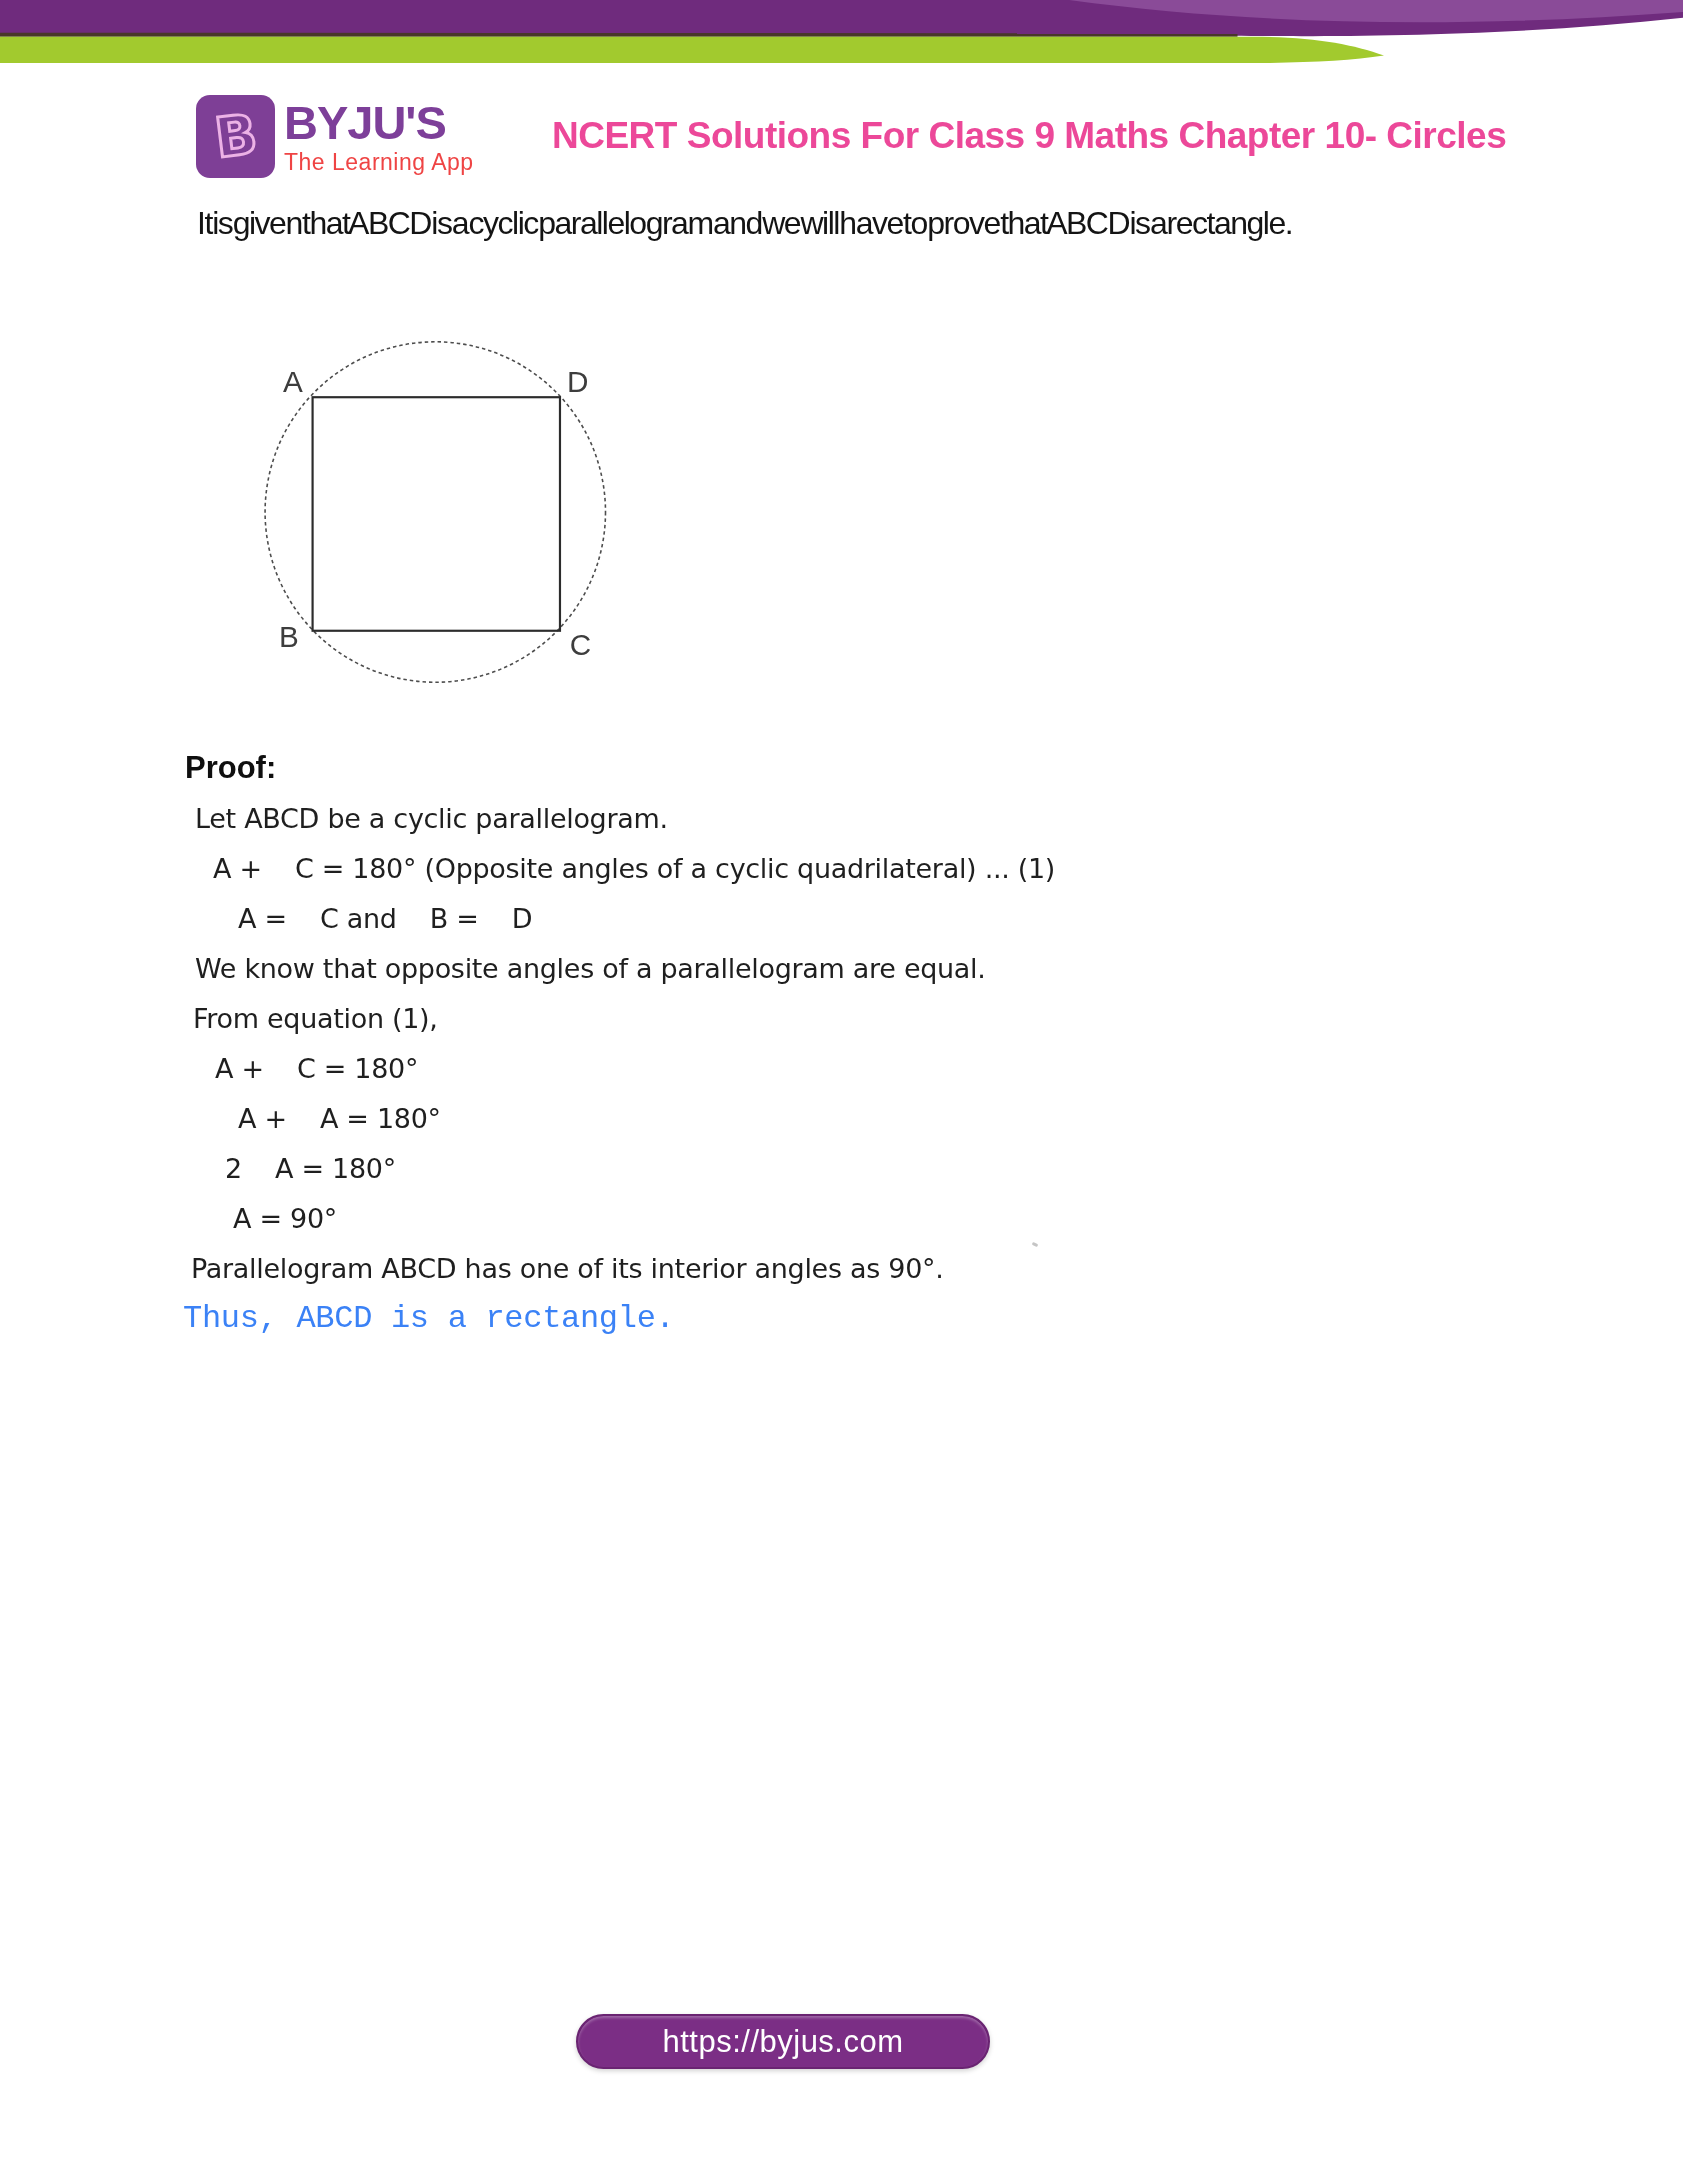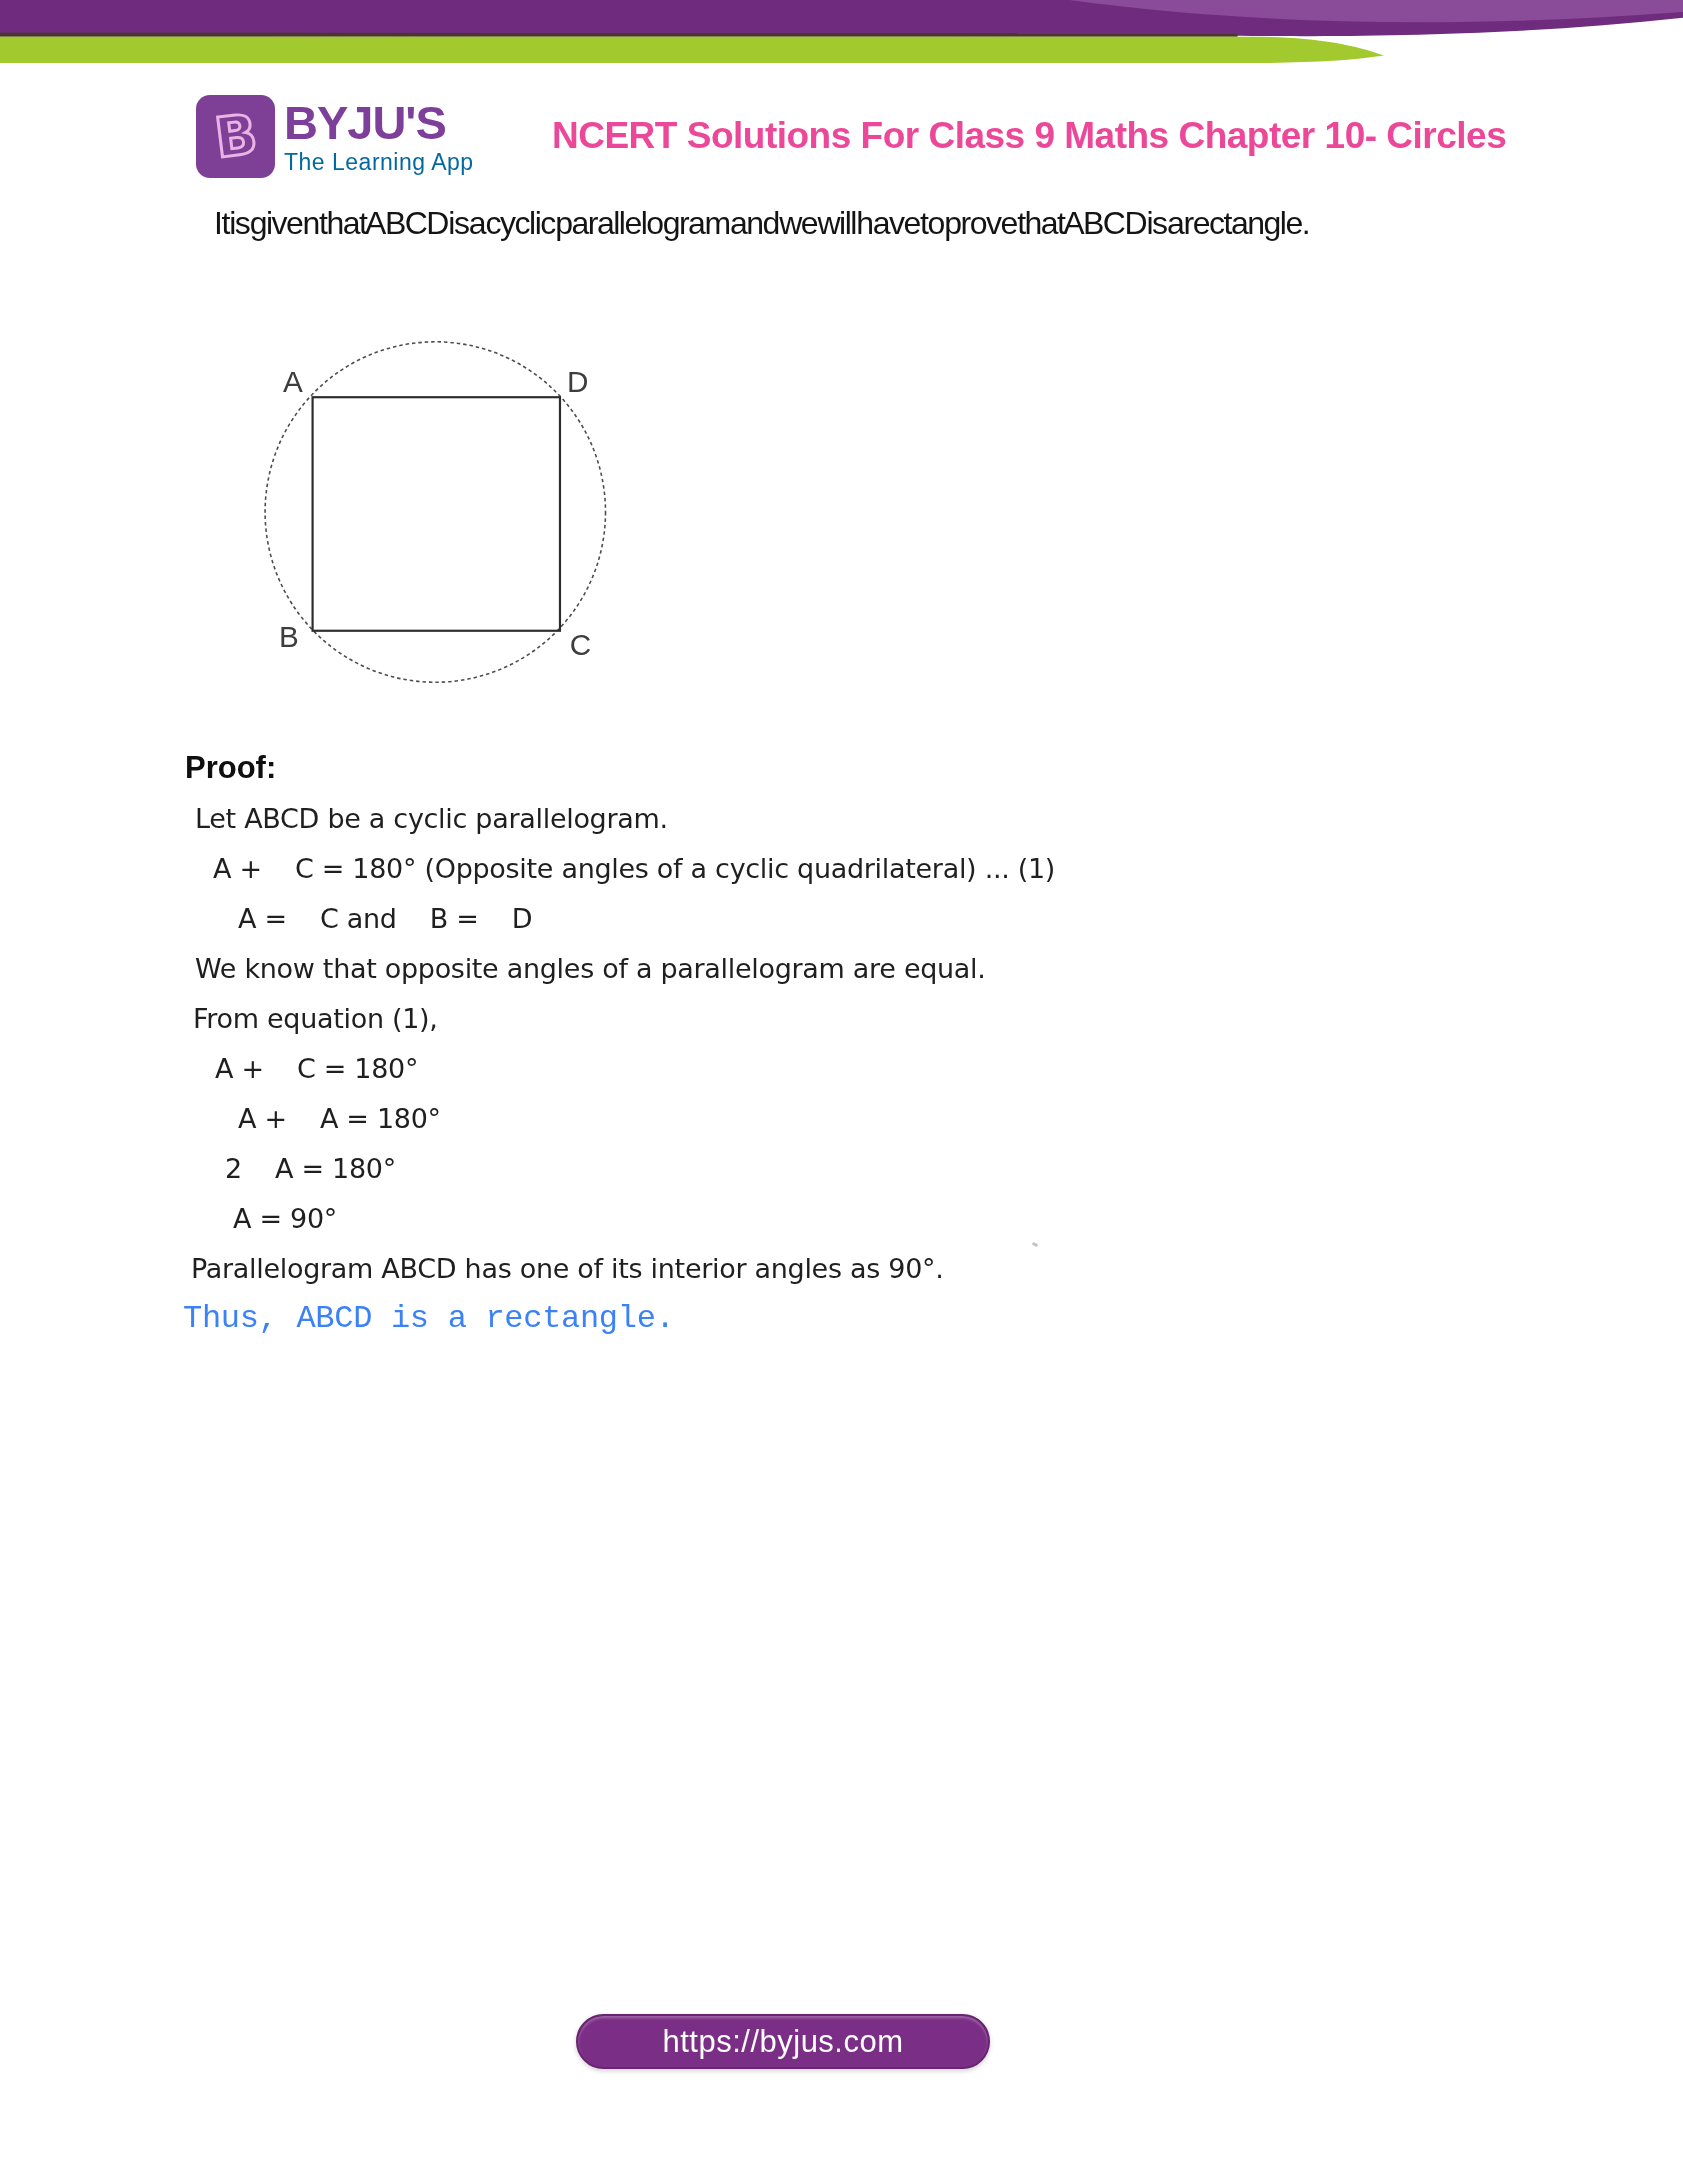--- a/index.html
+++ b/index.html
@@ -13,30 +13,30 @@
   
   .logo{position:absolute;left:196px;top:95px;display:flex;align-items:flex-start;}
   .logo-badge{width:79px;height:83px;border-radius:14px;background:#7e3f96;
               display:flex;align-items:center;justify-content:center;}
   .logo-b{font-family:"DejaVu Sans",sans-serif;font-weight:bold;font-size:55px;
           color:transparent;-webkit-text-stroke:3px #ecb2e6;transform:rotate(-7deg);
           line-height:1;}
   .logo-textcol{margin-left:9px;padding-top:3px;}
   .logo-brand{font-family:"Liberation Sans",sans-serif;font-weight:bold;font-size:47px;
               letter-spacing:-1px;color:#7d3f99;line-height:1.05;}
-  .logo-tagline{font-family:"Liberation Sans",sans-serif;font-size:23px;color:#0369a1;
+  .logo-tagline{font-family:"Liberation Sans",sans-serif;font-size:23px;color:#ef4444;
                 letter-spacing:0.5px;margin-top:2px;}
 
   
   .doc-title{position:absolute;left:552px;top:115px;margin:0;font-size:37px;font-weight:bold;
              color:#ec4899;white-space:nowrap;letter-spacing:-0.5px;
              font-family:"Liberation Sans",sans-serif;}
 
   
-  .intro{position:absolute;left:214px;top:205px;margin:0;font-size:32px;color:#141414;
+  .intro{position:absolute;left:197px;top:205px;margin:0;font-size:32px;color:#141414;
          letter-spacing:-1.5px;word-spacing:-7px;white-space:nowrap;
          font-family:"Liberation Sans",sans-serif;}
 
   
   .figure-svg{position:absolute;left:168px;top:228px;width:495px;height:475px;}
   .fig-label{font-family:"Liberation Sans",sans-serif;font-size:30px;fill:#3d3d3d;}
 
   
   .proof{position:absolute;left:183px;top:743px;width:1188px;}
   .proof-line{height:50px;display:flex;align-items:center;white-space:pre;

